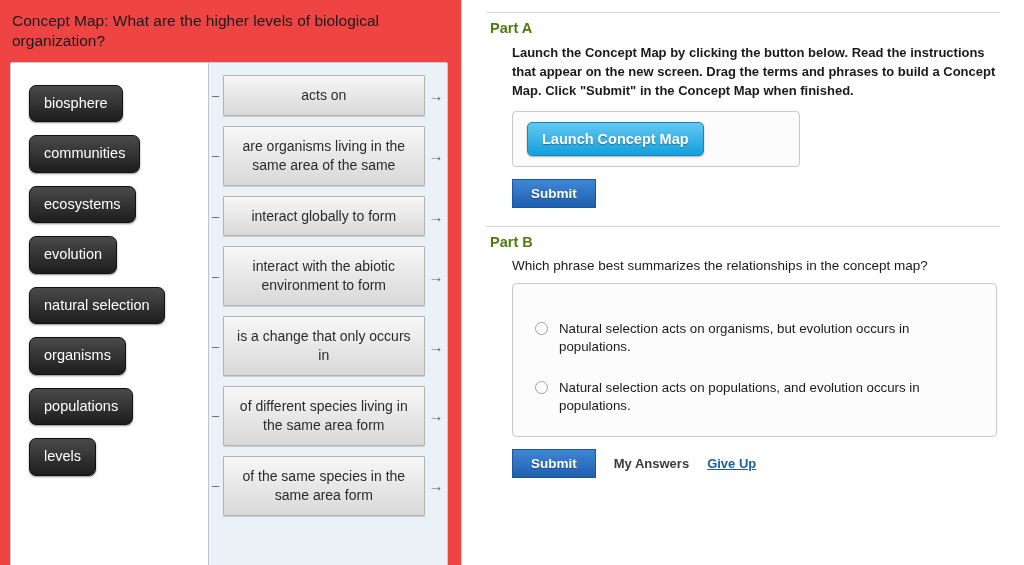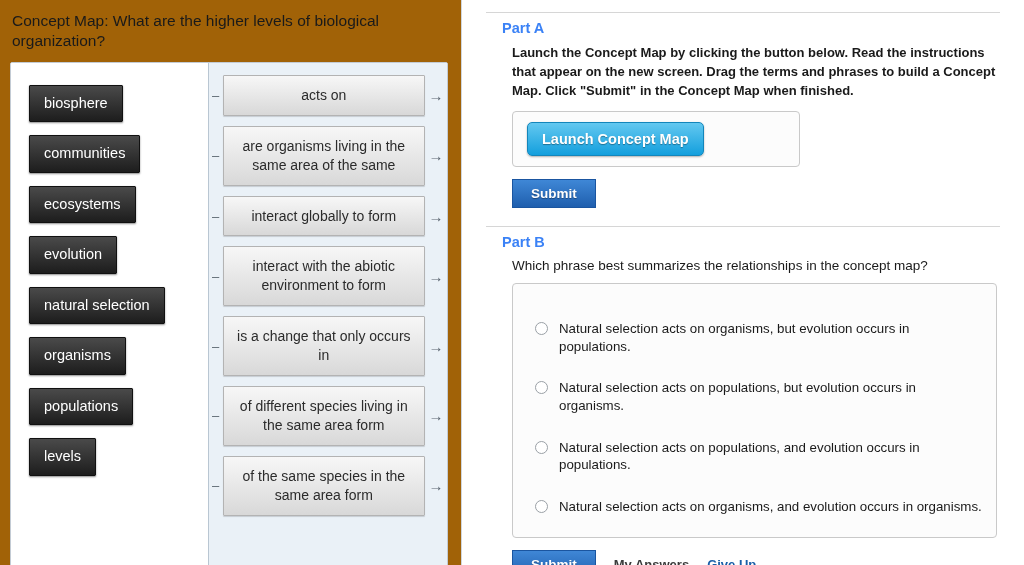--- a/index.html
+++ b/index.html
@@ -13,21 +13,21 @@
   #app {
     position: relative;
     width: 1024px; height: 565px;
     display: flex;
   }
 
   
   .left-pane {
     width: 462px;
     height: 565px;
-    background: #a16207;
+    background: #ef4444;
     border-right: 1px solid #cfd6de;
     padding: 8px 12px 12px 10px;
   }
   .question-title {
     font-size: 15.5px;
     color: #1a1a1a;
     line-height: 1.32;
     margin: 3px 2px 10px 2px;
     font-family: "Liberation Sans", sans-serif;
   }
@@ -46,21 +46,21 @@
     width: 197px;
     padding: 22px 0 0 18px;
     background: #ffffff;
   }
   .term-pill {
     display: inline-block;
     background: linear-gradient(#4a4a4a, #1d1d1d);
     color: #ffffff;
     font-size: 14.5px;
     padding: 10px 14px 11px 14px;
-    border-radius: 1px;
+    border-radius: 7px;
     margin-bottom: 13px;
     box-shadow: 0 1px 2px rgba(0,0,0,.45);
     border: 1px solid #111;
     white-space: nowrap;
     line-height: 1;
     cursor: move;
   }
 
   .phrases-col {
     width: 240px;
@@ -117,22 +117,22 @@
     background: #ffffff;
   }
   .section-rule {
     border: none;
     border-top: 1px solid #d6d6d6;
     margin: 0 0 7px 0;
   }
   .part-label {
     font-size: 14.5px;
     font-weight: bold;
-    color: #3b82f6;
-    margin: 0 0 8px 16px;
+    color: #4d7c0f;
+    margin: 0 0 8px 4px;
   }
   .part-a-instructions {
     font-size: 13px;
     font-weight: bold;
     color: #1a1a1a;
     line-height: 1.46;
     margin: 0 0 10px 26px;
     max-width: 505px;
   }
   .launch-box {
@@ -311,29 +311,21 @@
     <div class="part-label">Part B</div>
     <div class="part-b-question">Which phrase best summarizes the relationships in the concept map?</div>
 
     <div class="choices-box">
       <label class="choice">
         <span class="radio"></span>
         <span class="choice-text">Natural selection acts on organisms, but evolution occurs in populations.</span>
       </label>
       <label class="choice">
         <span class="radio"></span>
-        <span class="choice-text">Natural selection acts on populations, but evolution occurs in organisms.</span>
-      </label>
-      <label class="choice">
-        <span class="radio"></span>
         <span class="choice-text">Natural selection acts on populations, and evolution occurs in populations.</span>
-      </label>
-      <label class="choice">
-        <span class="radio"></span>
-        <span class="choice-text">Natural selection acts on organisms, and evolution occurs in organisms.</span>
       </label>
     </div>
 
     <div class="footer-row">
       <button class="submit-btn">Submit</button>
       <span class="my-answers">My Answers</span>
       <span class="give-up">Give Up</span>
     </div>
 
   </div>

